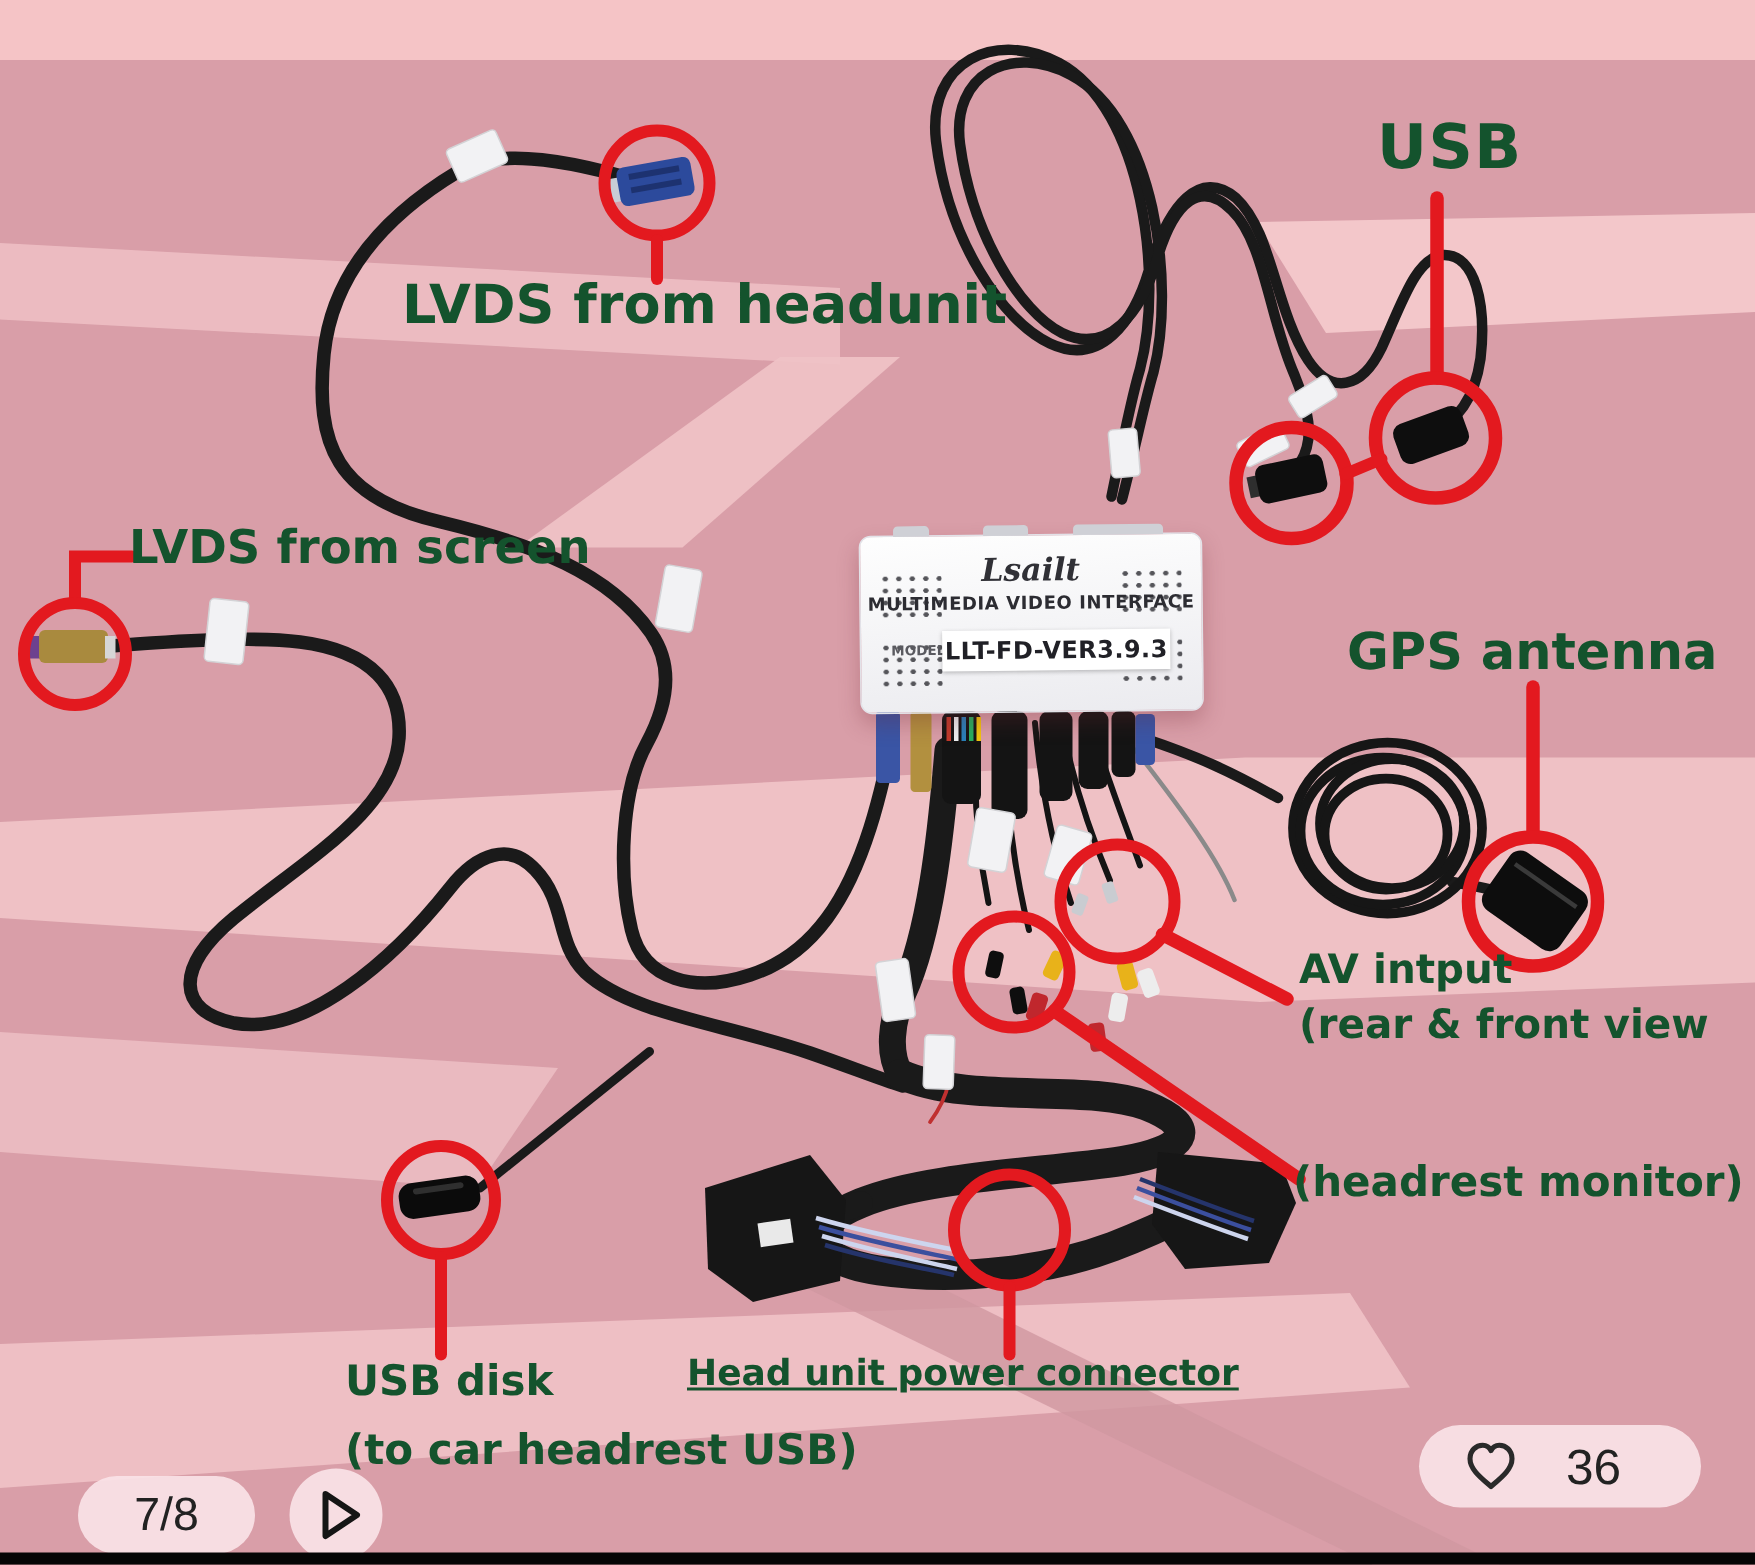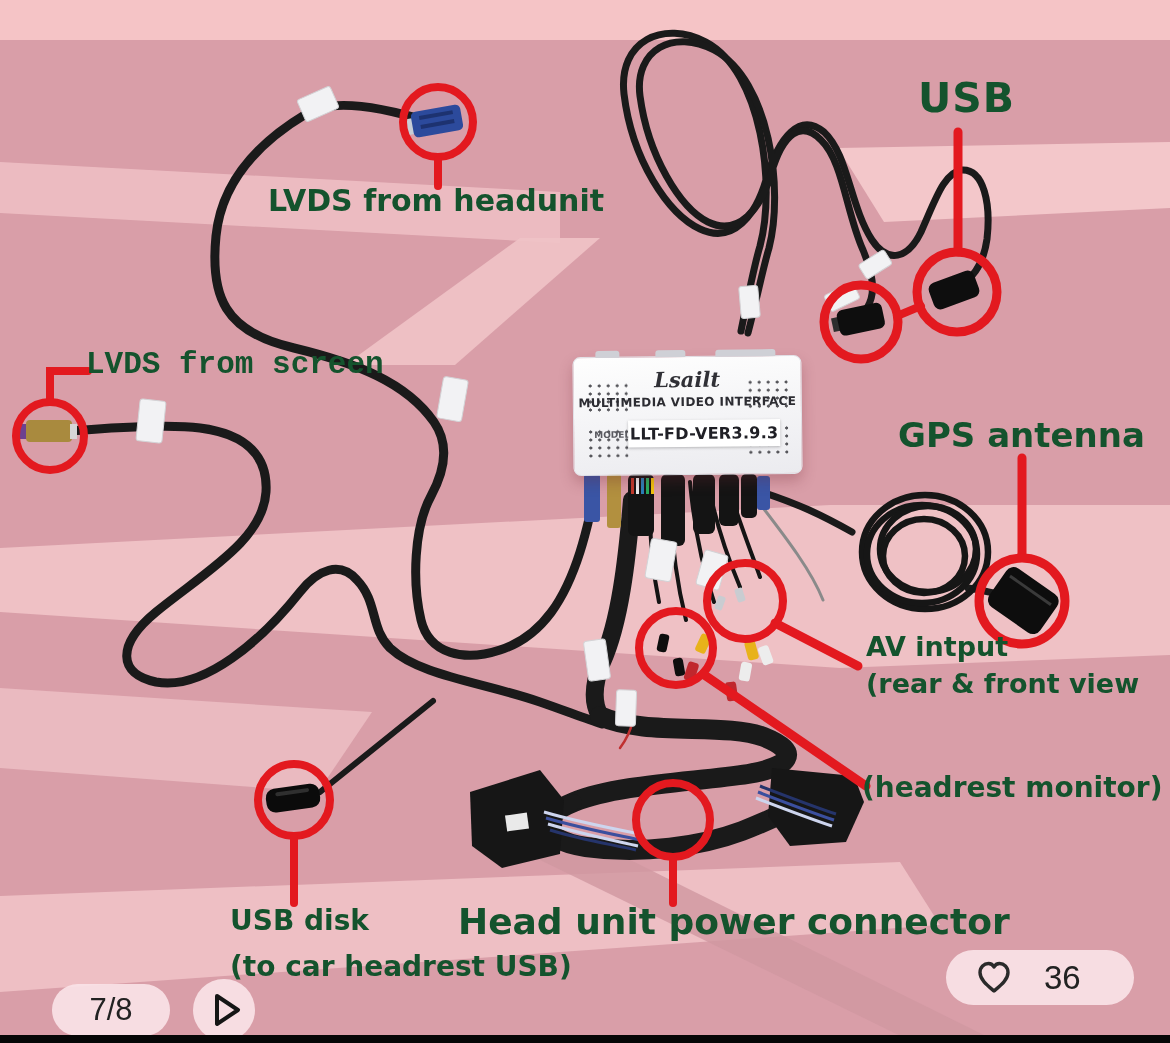--- a/index.html
+++ b/index.html
@@ -2,27 +2,27 @@
 <html><head>
 <meta charset="utf-8">
 <style>
   html,body{margin:0;padding:0;background:#000;}
   .stage{position:relative;width:1170px;height:1043px;margin:0 auto;overflow:hidden;
          background:#d99ea8;font-family:"DejaVu Sans",sans-serif;}
   svg{position:absolute;left:0;top:0;}
   .lbl{position:absolute;font-family:"DejaVu Sans",sans-serif;font-weight:700;color:#14532d;
        white-space:nowrap;z-index:6;}
   .lbl-usb{left:918px;top:74px;font-size:41px;letter-spacing:1px;}
-  .lbl-lvds-hu{left:268px;top:183px;font-size:30px;}
-  .lbl-lvds-sc{left:86px;top:347px;font-size:31px;font-family:Liberation Mono, monospace;}
+  .lbl-lvds-hu{left:268px;top:183px;font-size:36px;}
+  .lbl-lvds-sc{left:86px;top:347px;font-size:31px;}
   .lbl-gps{left:898px;top:415px;font-size:34px;}
   .lbl-avin{left:866px;top:628px;font-size:27px;line-height:37px;}
   .lbl-avout{left:862px;top:765px;font-size:28px;line-height:45px;}
   .lbl-usbdisk{left:230px;top:898px;font-size:28px;line-height:46px;}
-  .lbl-headunit{left:458px;top:901px;font-size:36px;}
+  .lbl-headunit{left:458px;top:901px;font-size:24px;text-decoration:underline;}
   
   .device{position:absolute;left:573px;top:356px;width:227px;height:117px;z-index:3;
           background:linear-gradient(175deg,#fefefe,#ebebef);border:1px solid #e2e2e8;
           border-radius:8px;box-shadow:0 7px 14px rgba(110,40,52,.28);transform:rotate(-.6deg);}
   .stub{position:absolute;top:-7px;height:7px;background:#cfd0d6;border-radius:3px 3px 0 0;}
   .stub1{left:22px;width:24px;} .stub2{left:82px;width:30px;} .stub3{left:142px;width:60px;}
   .dots{position:absolute;width:42px;height:30px;
         background-image:radial-gradient(#55555a 1.6px,transparent 1.9px);
         background-size:9px 8px;}
   .d1{left:12px;top:24px;} .d2{left:12px;top:70px;} .d3{left:172px;top:22px;} .d4{left:172px;top:68px;}

